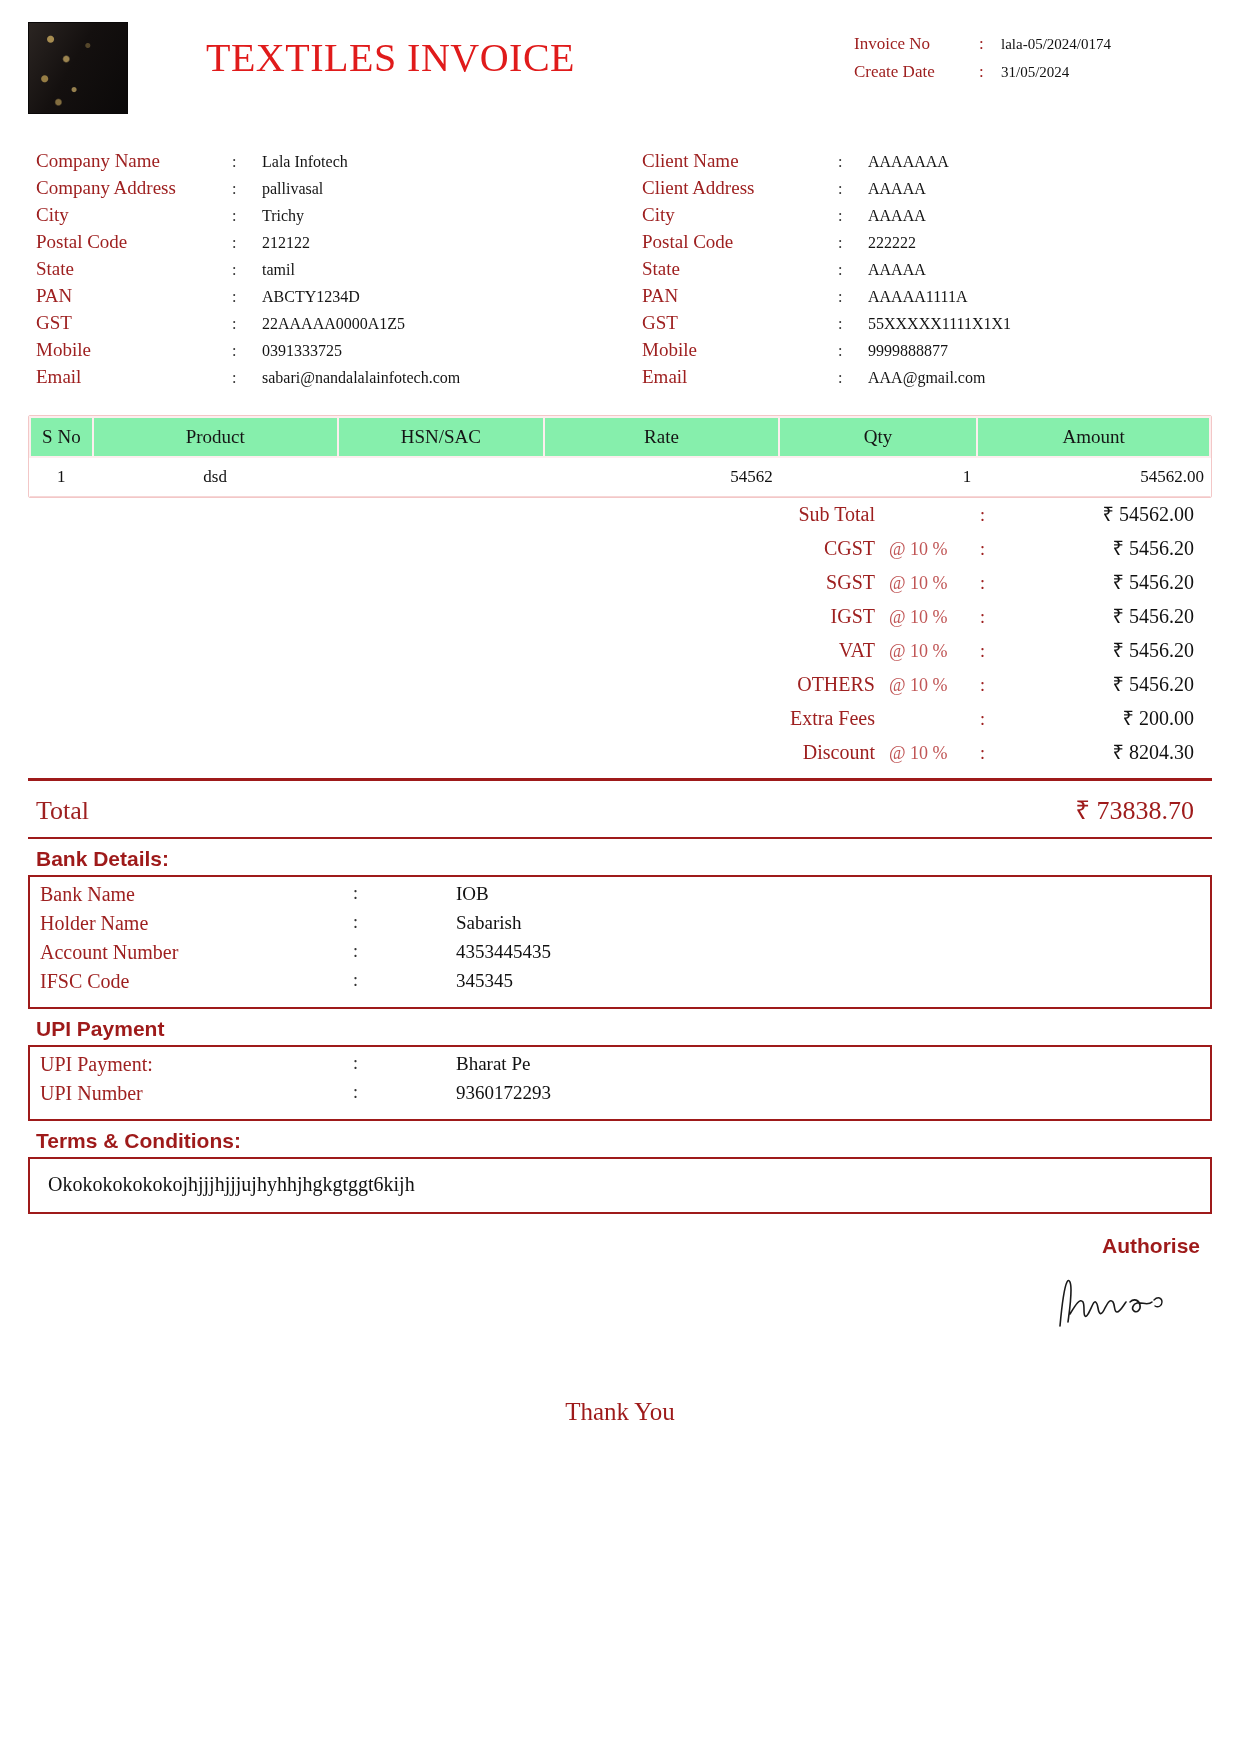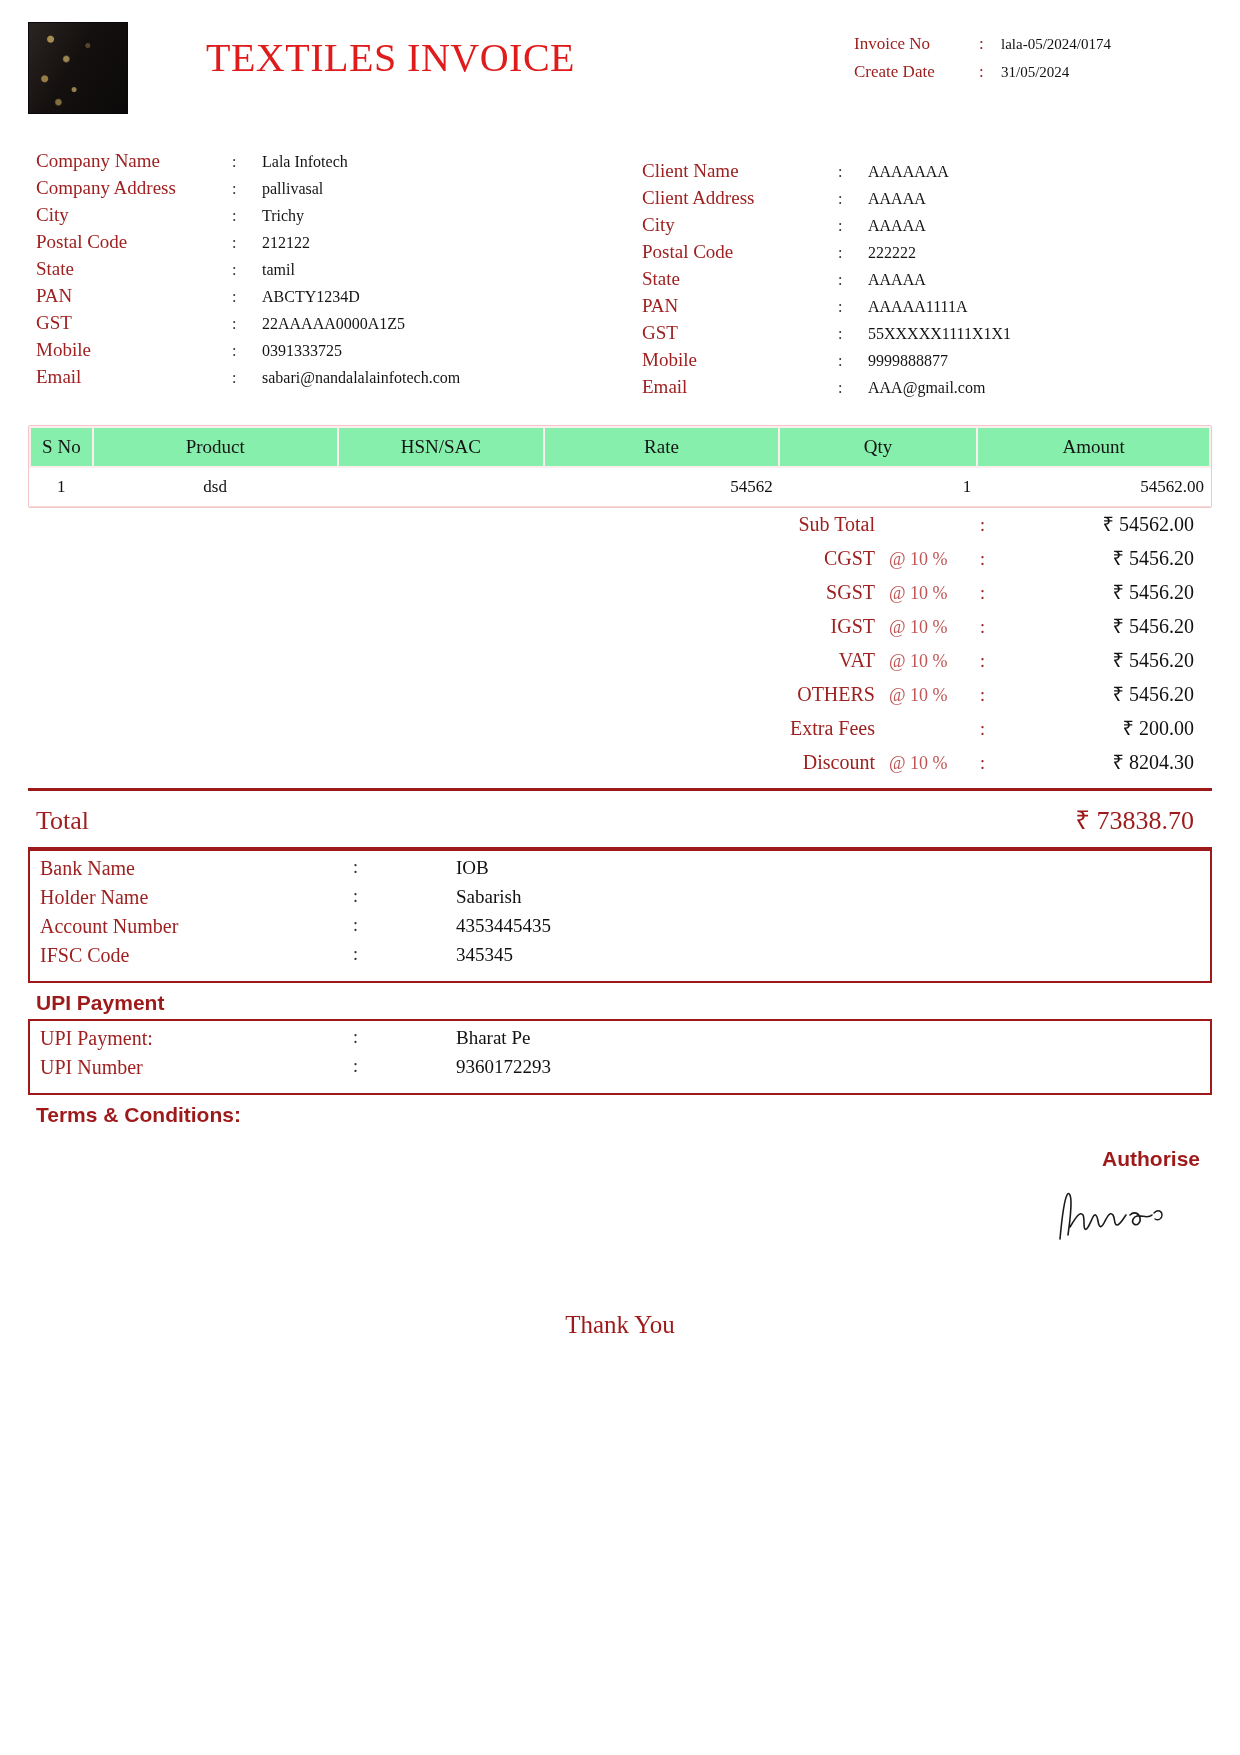--- a/index.html
+++ b/index.html
@@ -76,21 +76,21 @@
   .meta-colon { width: 22px; color: #9e2020; }
   .meta-value { color: #111; font-size: 15px; }
 
   
   .parties {
     display: flex;
     margin-top: 28px;
     padding: 0 8px;
   }
   .party-col { width: 50%; }
-  .party-col.right { padding-left: 22px; margin-top: 10px; }
+  .party-col.right { padding-left: 22px; }
   .p-row {
     display: flex;
     align-items: baseline;
     height: 27px;
   }
   .p-label {
     color: #9e2020;
     font-size: 19px;
     width: 196px;
     white-space: nowrap;
@@ -424,20 +424,21 @@
         <span class="s-colon">:</span>
         <span class="s-amt">₹ 8204.30</span>
       </div>
     </div>
 
   <div class="total-bar">
     <span class="total-label">Total</span>
     <span class="total-amt">₹ 73838.70</span>
   </div>
 
+  <div class="sec-title">Bank Details:</div>
   <div class="box" id="bank-rows">
       <div class="b-row">
         <span class="b-label">Bank Name</span>
         <span class="b-colon">:</span>
         <span class="b-value">IOB</span>
       </div>
       <div class="b-row">
         <span class="b-label">Holder Name</span>
         <span class="b-colon">:</span>
         <span class="b-value">Sabarish</span>
@@ -462,20 +463,21 @@
         <span class="b-value">Bharat Pe</span>
       </div>
       <div class="b-row">
         <span class="b-label">UPI Number</span>
         <span class="b-colon">:</span>
         <span class="b-value">9360172293</span>
       </div>
     </div>
 
   <div class="sec-title">Terms &amp; Conditions:</div>
+  <div class="terms-box">Okokokokokokojhjjjhjjjujhyhhjhgkgtggt6kijh</div>
 
   <div class="authorise">Authorise</div>
   <div class="sign-wrap">
     <svg width="120" height="56" viewBox="0 0 120 56">
       <path d="M8 50 C10 28 12 12 15 6 C17 2 19 6 19 14 C19 26 17 38 16 46
                M18 38 C24 28 28 22 31 26 C33 30 31 38 33 40 C35 42 38 34 41 28
                C43 24 45 26 46 32 C47 38 49 40 52 34 C55 28 58 22 61 26
                C63 29 62 36 65 36 C68 36 71 30 74 26
                M78 26 C82 22 87 24 88 29 C89 34 85 37 82 35 C79 33 81 28 85 27 C90 26 96 30 100 26" fill="none" stroke="#1a1a1a" stroke-width="1.6" stroke-linecap="round"></path>
       <path d="M102 24 C106 20 110 22 110 26 C110 30 106 32 103 30" fill="none" stroke="#1a1a1a" stroke-width="1.4" stroke-linecap="round"></path>

